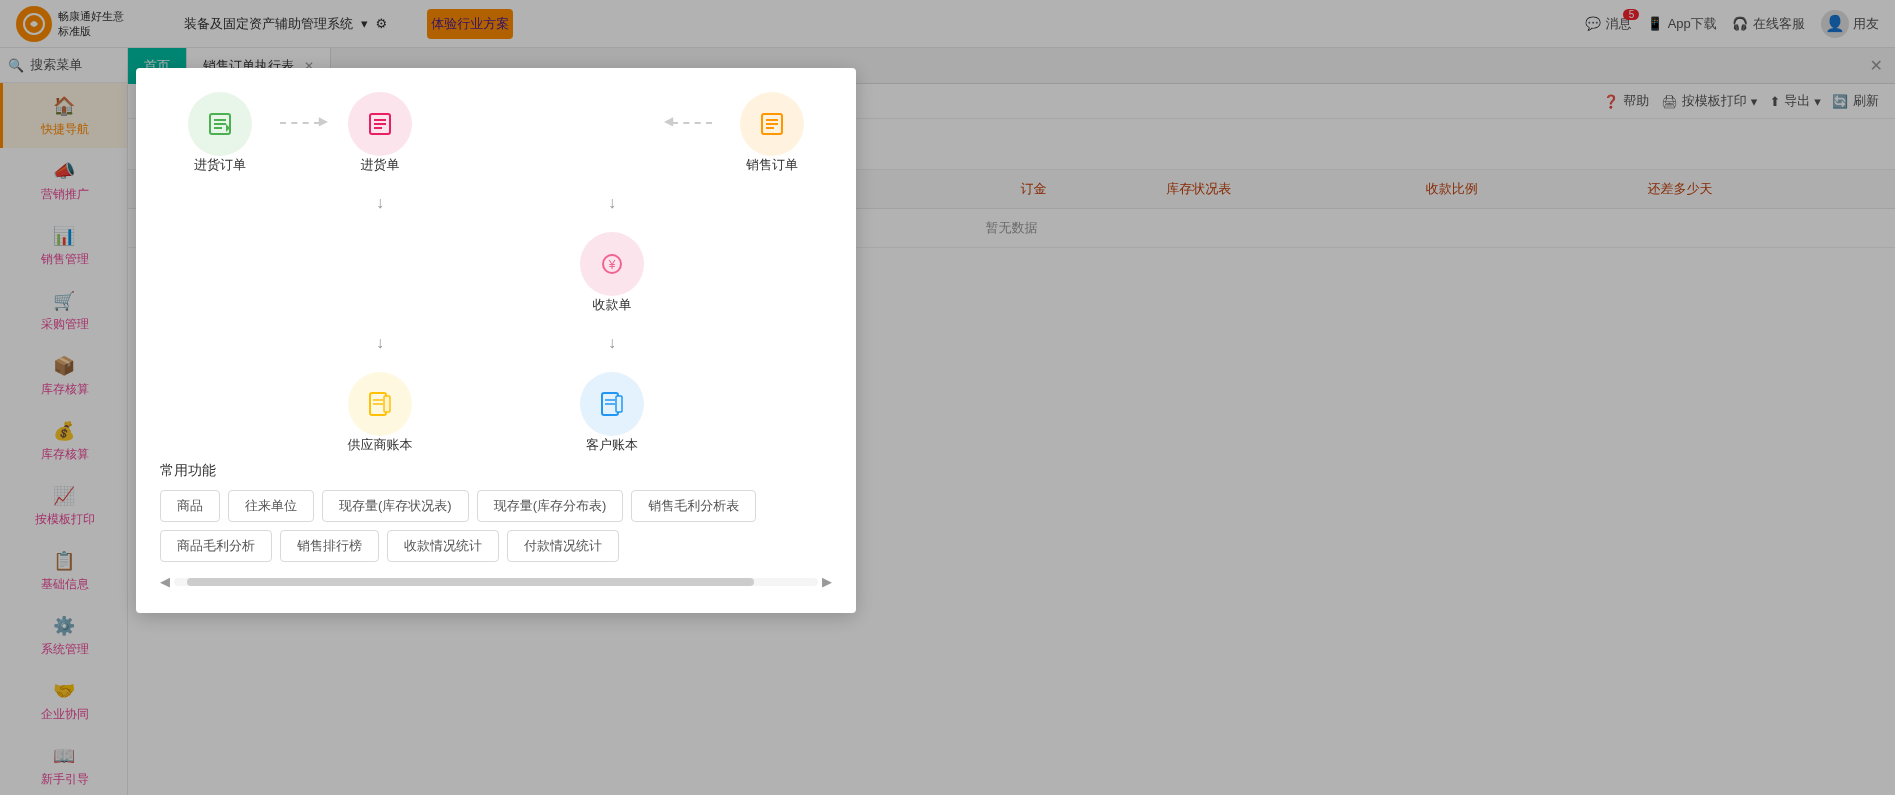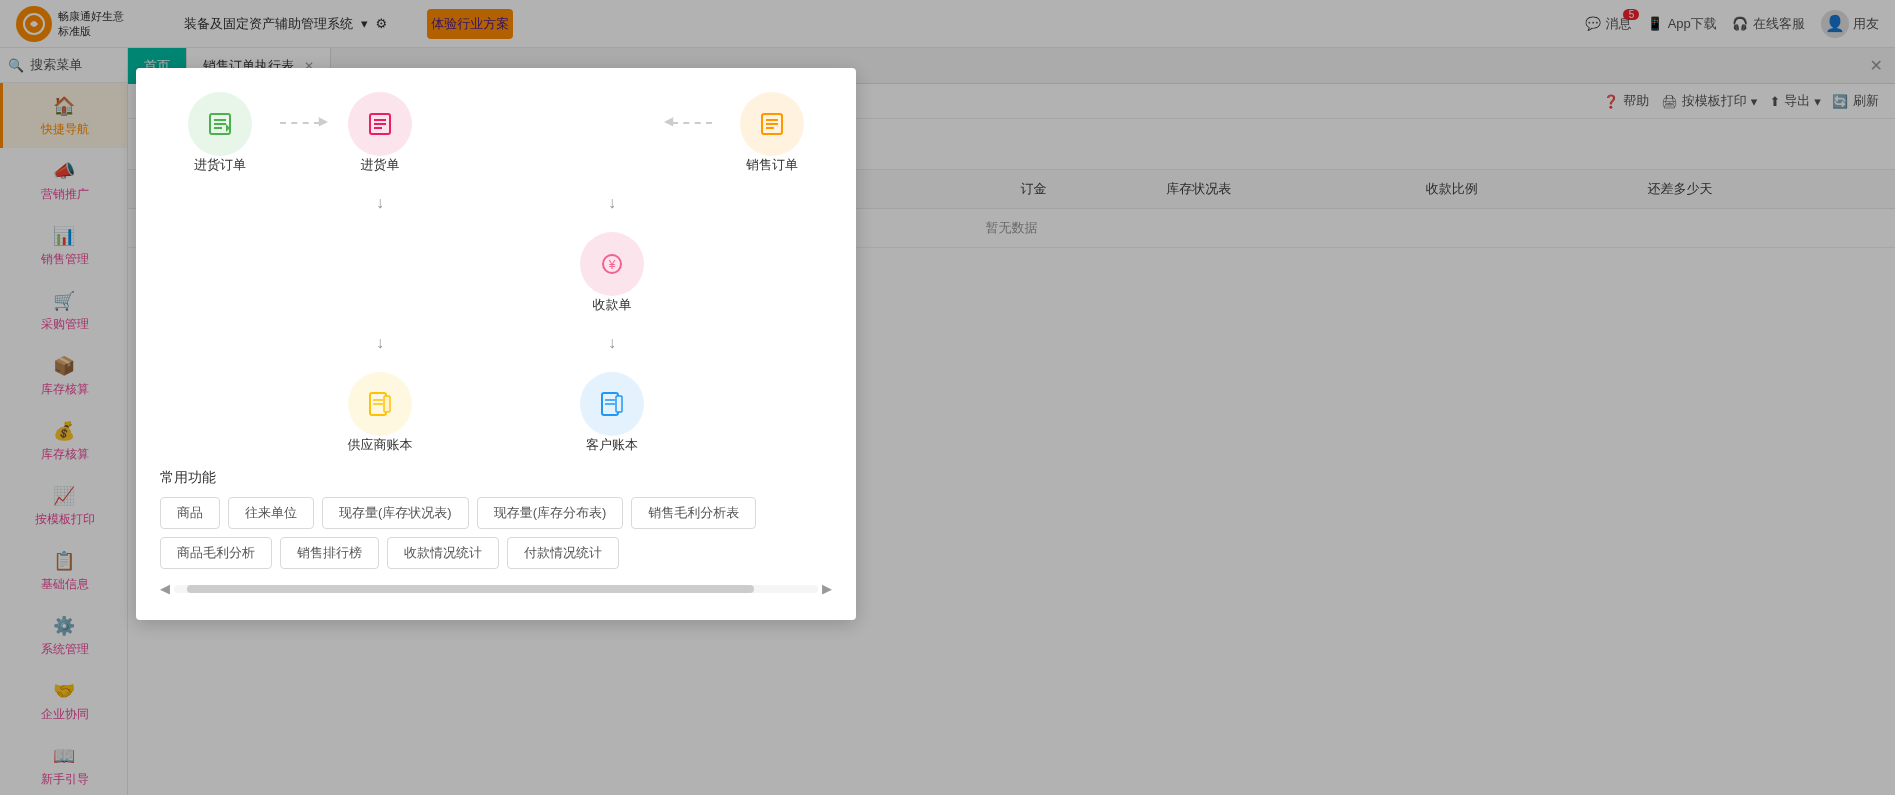--- a/index.html
+++ b/index.html
@@ -49,21 +49,21 @@
     .filter-item { display: flex; align-items: center; gap: 6px; }
     .filter-input { border: 1px solid #d9d9d9; border-radius: 4px; padding: 4px 8px; font-size: 13px; color: #999; width: 120px; }
     .filter-select { border: 1px solid #d9d9d9; border-radius: 4px; padding: 4px 8px; font-size: 13px; color: #555; width: 120px; }
     .query-btn { background: #ff8c00; color: white; border: none; padding: 5px 16px; border-radius: 4px; cursor: pointer; font-size: 13px; }
     .settings-small-btn { border: 1px solid #d9d9d9; background: white; padding: 5px 12px; border-radius: 4px; cursor: pointer; font-size: 13px; color: #555; }
     .more-conditions { color: #00bfa5; font-size: 13px; cursor: pointer; }
 
     
     .table-container { flex: 1; overflow: auto; background: white; }
     .data-table { width: 100%; border-collapse: collapse; }
-    .data-table th { background: #fafafa; border-bottom: 1px solid #e8e8e8; padding: 10px 12px; font-size: 13px; color: #404040; white-space: nowrap; font-weight: normal; text-align: left; }
+    .data-table th { background: #fafafa; border-bottom: 1px solid #e8e8e8; padding: 10px 12px; font-size: 13px; color: #c2410c; white-space: nowrap; font-weight: normal; text-align: left; }
     .data-table td { border-bottom: 1px solid #f0f0f0; padding: 10px 12px; font-size: 13px; }
     .no-data { text-align: center; padding: 60px; color: #999; font-size: 14px; }
 
     
     .popup-overlay { position: fixed; top: 0; left: 0; right: 0; bottom: 0; background: rgba(0,0,0,0.3); z-index: 100; }
     .popup { position: fixed; top: 68px; left: 136px; width: 720px; background: white; border-radius: 4px; box-shadow: 0 4px 20px rgba(0,0,0,0.2); z-index: 101; padding: 24px; }
 
     
     .flow-diagram { display: flex; flex-direction: column; gap: 20px; }
     .flow-row { display: flex; align-items: center; gap: 0; }
@@ -73,21 +73,21 @@
     .flow-circle.red { background: #fce4ec; color: #e91e63; }
     .flow-circle.purple { background: #f3e5f5; color: #9c27b0; }
     .flow-circle.orange { background: #fff3e0; color: #ff9800; }
     .flow-circle.teal { background: #e0f7fa; color: #00bcd4; }
     .flow-circle.pink { background: #fce4ec; color: #f06292; }
     .flow-circle.amber { background: #fff8e1; color: #ffc107; }
     .flow-circle.blue { background: #e3f2fd; color: #2196f3; }
     .flow-label { font-size: 13px; color: #333; }
 
     
-    .common-functions { margin-top: 15px; }
+    .common-functions { margin-top: 8px; }
     .common-title { font-size: 14px; color: #333; margin-bottom: 10px; font-weight: 500; }
     .func-buttons { display: flex; flex-wrap: wrap; gap: 8px; }
     .func-btn { border: 1px solid #d9d9d9; background: white; padding: 6px 16px; border-radius: 4px; cursor: pointer; font-size: 13px; color: #555; }
 
     
     .popup-scroll { margin-top: 12px; background: #f5f5f5; height: 8px; border-radius: 4px; position: relative; }
     .popup-scroll-bar { position: absolute; left: 2%; width: 88%; height: 100%; background: #ccc; border-radius: 4px; }
     .scroll-arrow { color: #999; cursor: pointer; }
   </style>
 </head>

